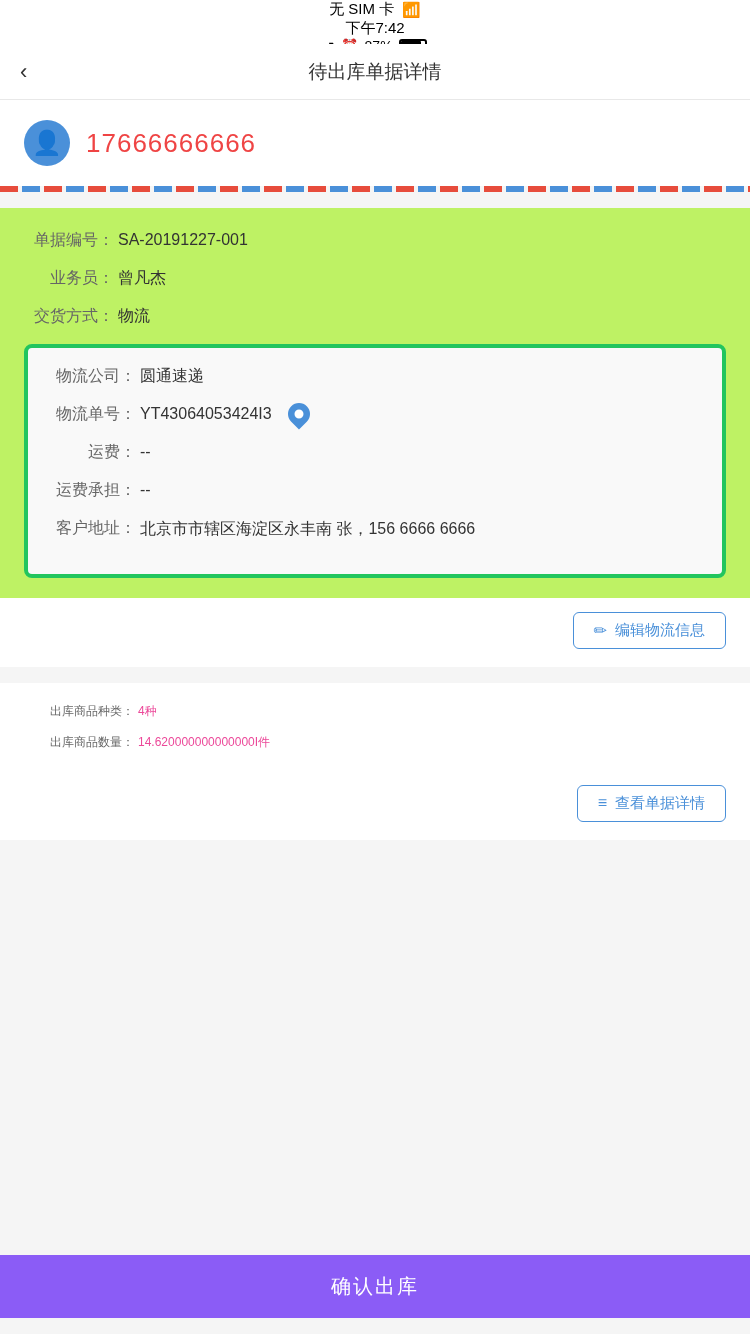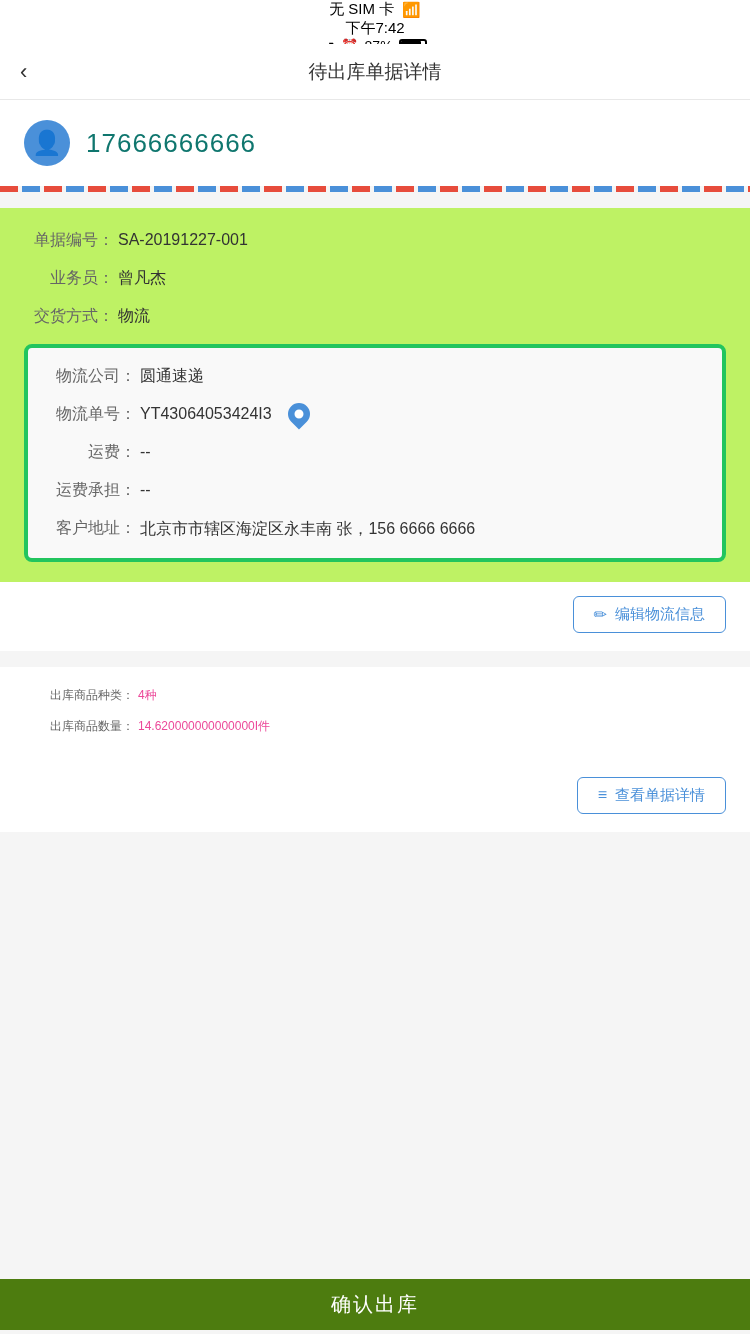--- a/index.html
+++ b/index.html
@@ -81,21 +81,21 @@
       align-items: center;
       justify-content: center;
       flex-shrink: 0;
     }
     .avatar-icon {
       color: #fff;
       font-size: 24px;
     }
     .customer-phone {
       font-size: 26px;
-      color: #0f766e;
+      color: #ef4444;
       font-weight: 500;
       letter-spacing: 1px;
       text-align: center;
     }
 
     
     .section-gap {
       height: 16px;
       background: #f5f5f5;
     }
@@ -133,21 +133,21 @@
       margin: 16px 0 0 0;
       padding: 16px 18px;
     }
     .logistics-row {
       display: flex;
       align-items: flex-start;
       margin-bottom: 14px;
       font-size: 16px;
       line-height: 1.5;
     }
-    .logistics-row:last-child { margin-bottom: 0; }
+    .logistics-row:last-child { margin-bottom: 16px; }
     .logistics-label {
       color: #666;
       min-width: 90px;
       text-align: right;
       flex-shrink: 0;
       margin-right: 4px;
     }
     .logistics-value {
       color: #333;
       flex: 1;
@@ -210,21 +210,21 @@
     .product-section {
       background: #fff;
       padding: 20px 24px;
     }
     .product-row {
       display: flex;
       align-items: center;
       margin-bottom: 14px;
       font-size: 12px;
     }
-    .product-row:last-child { margin-bottom: 8px; }
+    .product-row:last-child { margin-bottom: 0; }
     .product-label {
       color: #666;
       min-width: 110px;
       text-align: right;
       margin-right: 4px;
     }
     .product-value {
       color: #ec4899;
     }
 
@@ -240,25 +240,25 @@
     
     .bottom-spacer {
       flex: 1;
       background: #f5f5f5;
       min-height: 200px;
     }
 
     
     .confirm-btn-container {
       position: fixed;
-      bottom: 4px;
+      bottom: 16px;
       left: 0;
       width: 750px;
-      background: #4d7c0f;
-      padding: 12px 0;
+      background: #8b5cf6;
+      padding: 18px 0;
       text-align: center;
     }
     .confirm-btn {
       background: transparent;
       border: none;
       color: #fff;
       font-size: 20px;
       font-weight: 500;
       letter-spacing: 2px;
       cursor: pointer;

